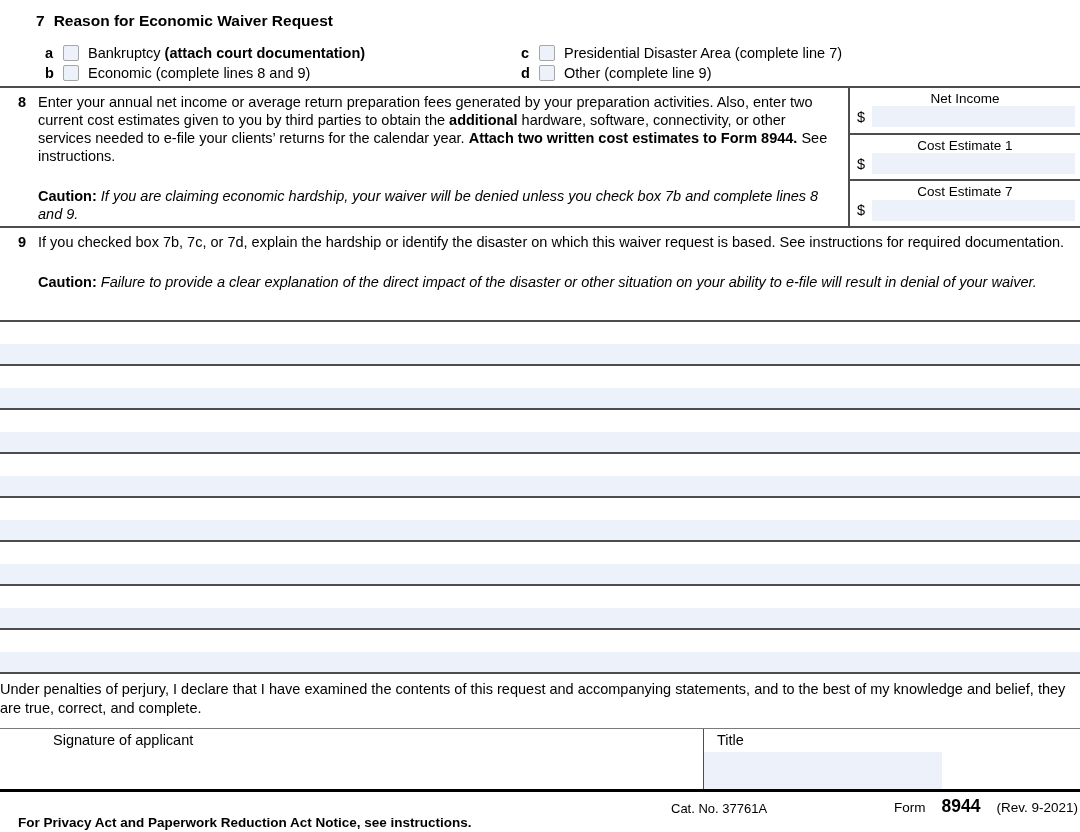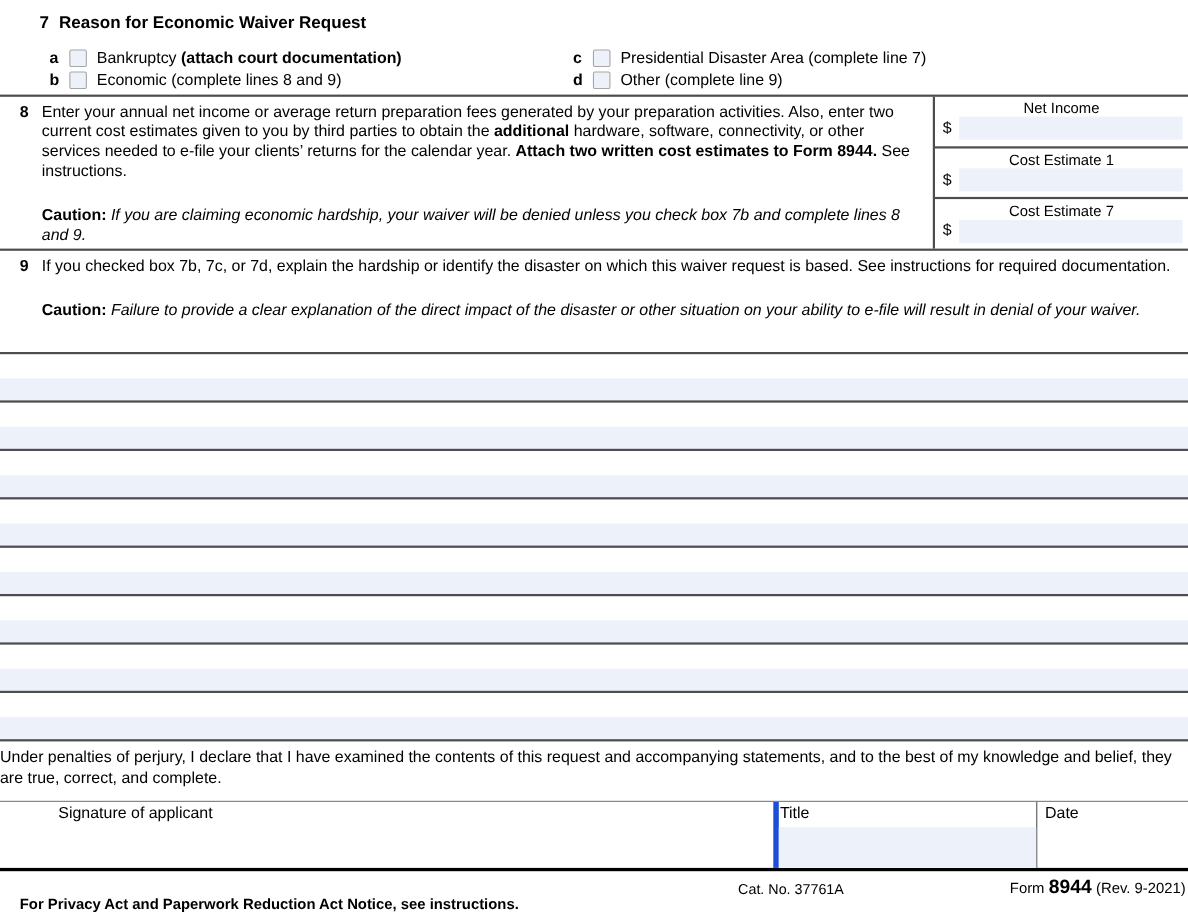--- a/index.html
+++ b/index.html
@@ -49,29 +49,29 @@
               border-bottom:2px solid var(--rule); }
 
   
   .declaration { margin-top:6px; line-height:19px; padding-right:0; }
 
   
   .sig-table { margin-top:10px; display:flex; height:64px;
                border-top:1px solid #7a7a7a; border-bottom:3px solid #000; }
   .sig-cell { padding:3px 0 0 5px; }
   .sig-cell.sig { width:655px;margin-left:48px; }
-  .sig-cell.title { width:239px; border-left:5px solid #1d4ed8; position:relative; padding-left:1px; }
+  .sig-cell.title { width:239px; border-left:1px solid #1d4ed8; position:relative; padding-left:13px; }
   .sig-cell.date { flex:1; border-left:1px solid #555; padding-left:7px; }
   .title-field { position:absolute; left:0; right:0; top:23px; bottom:0; background:var(--input-fill); }
 
   
   .footer { position:relative; padding-top:22px; height:26px;margin-left:16px; }
   .footer-privacy { font-weight:bold; font-size:13.5px; padding-left:2px; }
   .footer-cat { position:absolute; left:655px; top:9px; font-size:13px; }
-  .footer-form { position:absolute; right:2px; top:4px; display:flex; align-items:baseline; gap:4px; font-size:13.5px; }
+  .footer-form { position:absolute; right:2px; top:4px; display:flex; align-items:baseline; gap:16px; font-size:13.5px; }
   .footer-form .big { font-weight:bold; font-size:17.5px; }
 </style>
 </head>
 <body style="--input-fill: #edf1fa; --rule: #4d4d4d;">
 
 <div class="page">
 
   <div class="sec7">
     <div class="sec7-title">
       <span>7</span>
@@ -160,23 +160,20 @@
   <div class="declaration">Under penalties of perjury, I declare that I have examined the contents of this request and accompanying statements, and to the best of my knowledge and belief, they are true, correct, and complete.</div>
 
   <div class="sig-table">
     <div class="sig-cell sig">
       <span>Signature of applicant</span>
     </div>
     <div class="sig-cell title">
       <span>Title</span>
       <span class="title-field"></span>
     </div>
-    <div class="sig-cell date">
-      <span>Date</span>
-    </div>
   </div>
 
   <div class="footer">
     <span class="footer-privacy">For Privacy Act and Paperwork Reduction Act Notice, see instructions.</span>
     <span class="footer-cat">Cat. No. 37761A</span>
     <span class="footer-form">
       <span>Form</span>
       <span class="big">8944</span>
       <span>(Rev. 9-2021)</span>
     </span>

